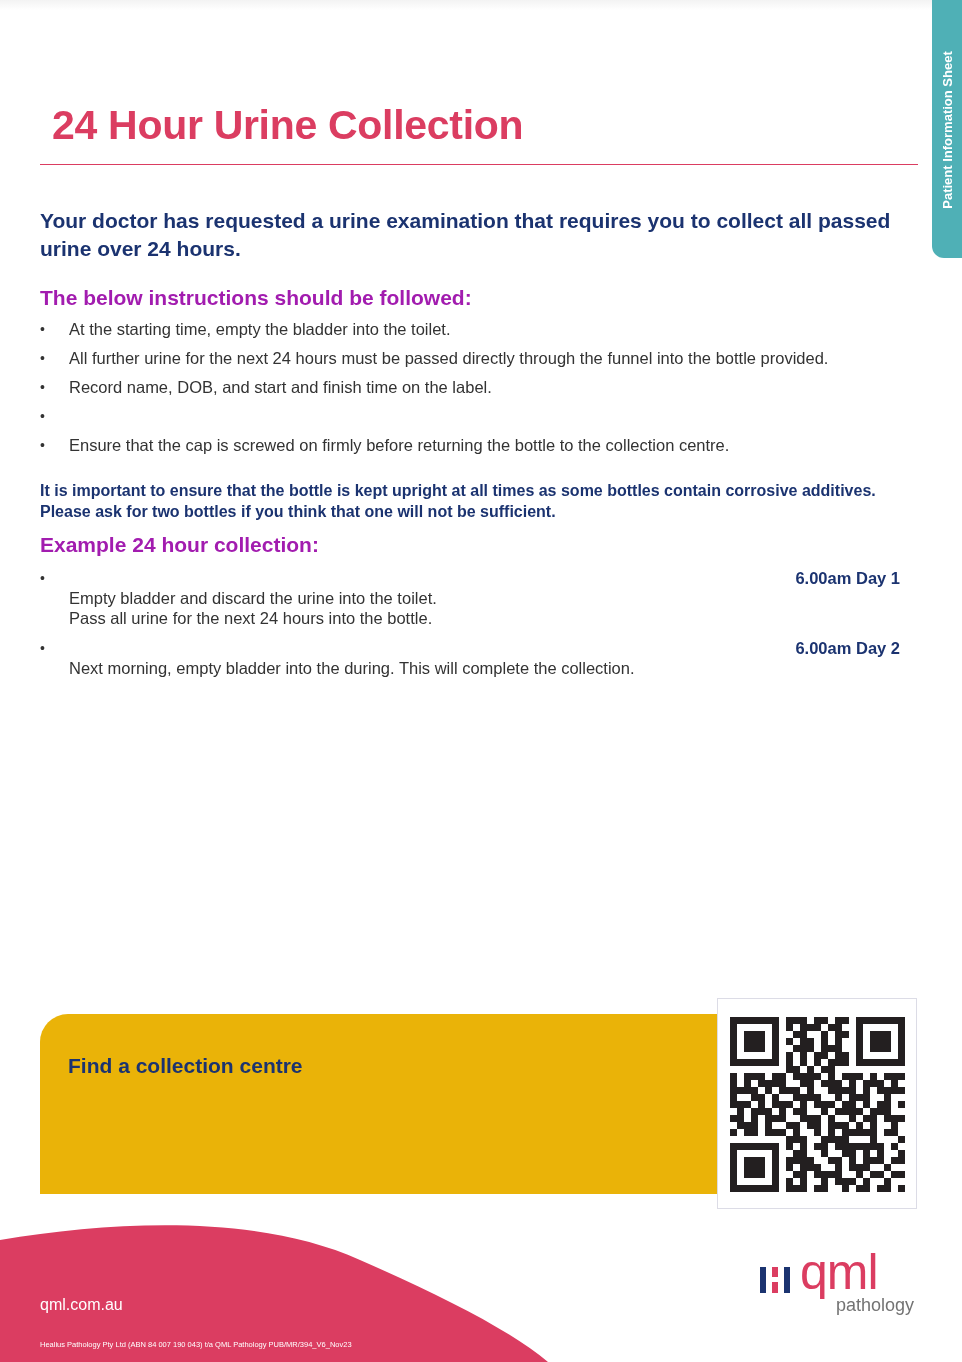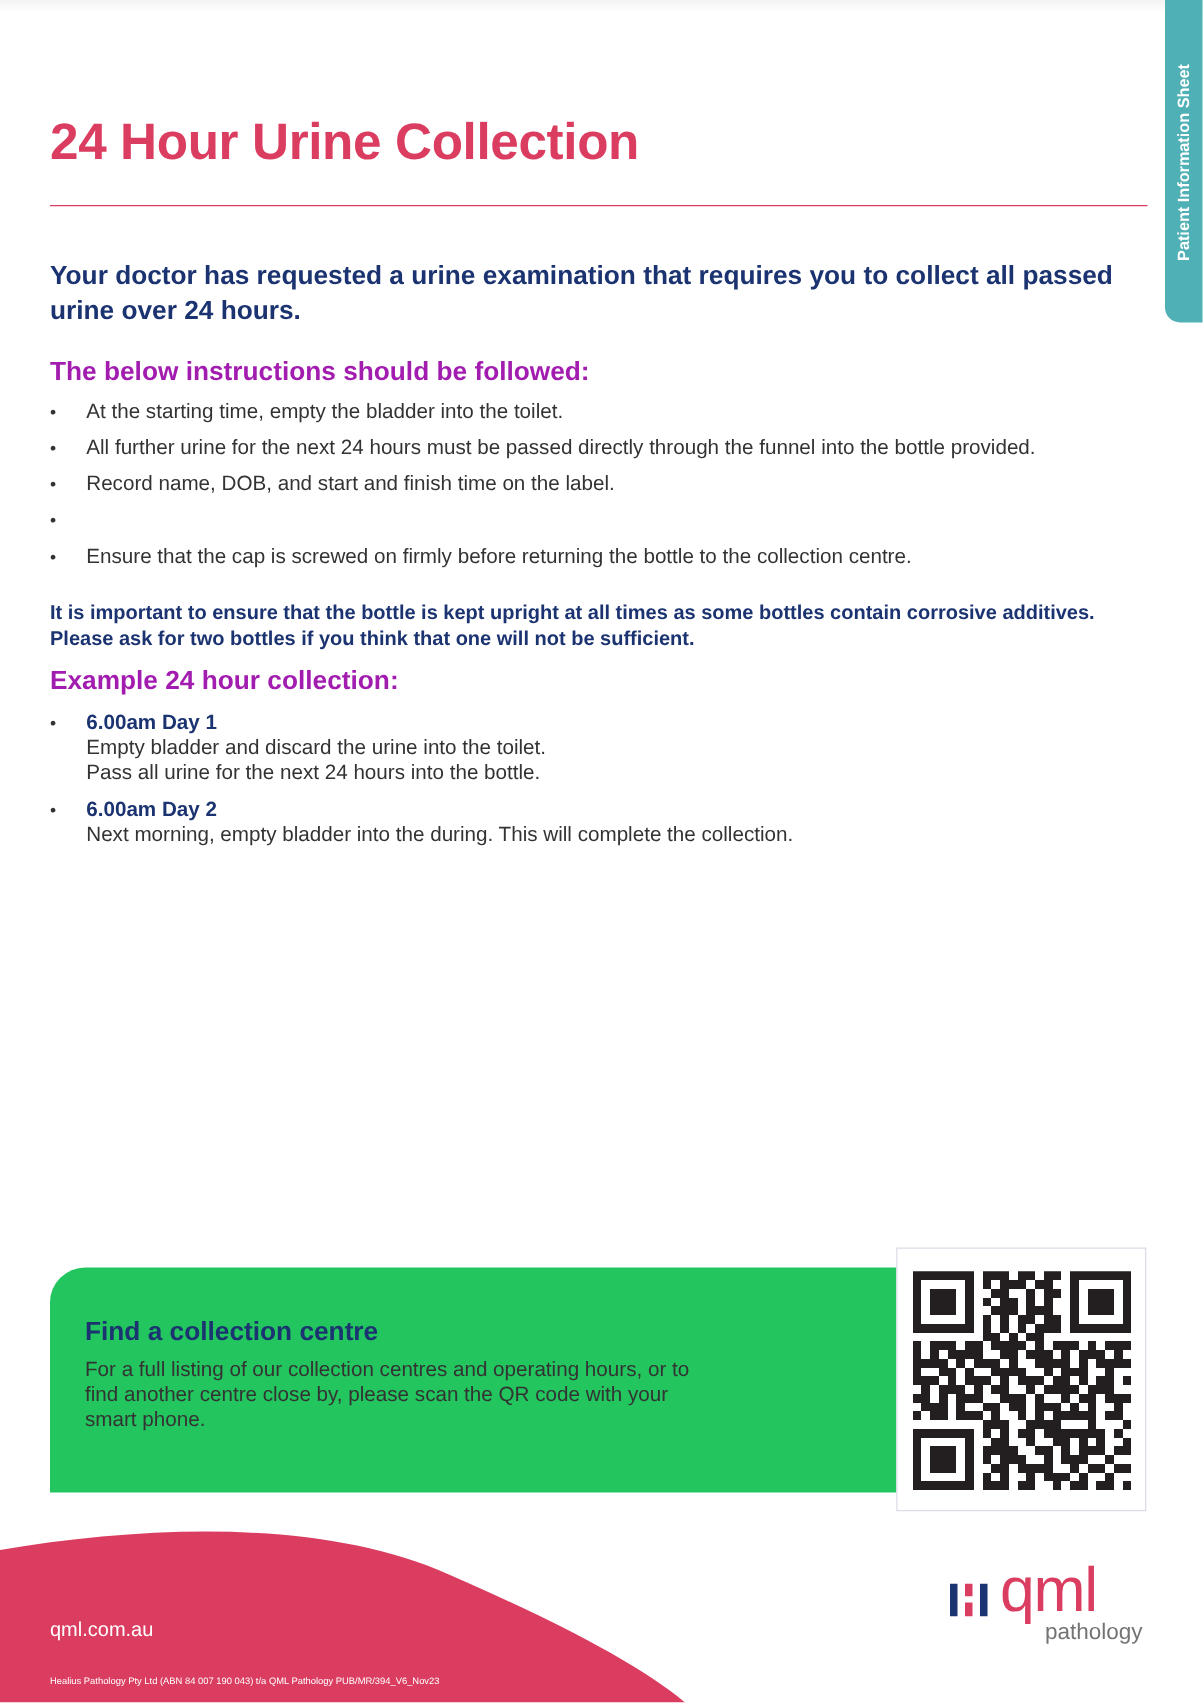--- a/index.html
+++ b/index.html
@@ -15,21 +15,21 @@
   .side-tab {
     position: absolute; left: 932px; top: 0; width: 30px; height: 258px;
     background: #4fb0b6; border-bottom-left-radius: 12px;
   }
   .side-tab span {
     position: absolute; left: 50%; top: 130px;
     transform: translate(-50%, -50%) rotate(-90deg);
     white-space: nowrap; color: #ffffff; font-weight: bold; font-size: 13px;
   }
   .title {
-    position: absolute; left: 40px; top: 90px; margin: 0;
+    position: absolute; left: 40px; top: 90px; margin: 12px;
     color: #db3d61; font-size: 41px; font-weight: bold; letter-spacing: -0.3px;
   }
   .rule {
     position: absolute; left: 40px; top: 164px; width: 878px; height: 1px;
     background: #db3d61;
   }
   .intro {
     position: absolute; left: 40px; top: 207px; width: 880px; margin: 0;
     color: #1b3370; font-size: 21px; font-weight: bold; line-height: 28px;
   }
@@ -51,26 +51,26 @@
   .warning {
     position: absolute; left: 40px; top: 480px; width: 880px; margin: 0;
     color: #1b3370; font-size: 16px; font-weight: bold; line-height: 21px;
   }
   ul.example {
     position: absolute; left: 40px; top: 568px; margin: 0; padding: 0;
     list-style: none; width: 860px;
   }
   ul.example li { position: relative; padding-left: 29px; margin-bottom: 10px; }
   ul.example .bullet { top: 2px; }
-  .ex-time { color: #1b3370; font-weight: bold; font-size: 16.5px; line-height: 20px; display: block; }
+  .ex-time { color: #1b3370; font-weight: bold; font-size: 16.5px; line-height: 20px; display: block; text-align: right; }
   .ex-line { color: #333333; font-size: 16.5px; line-height: 20px; display: block; }
 
   .find-box {
     position: absolute; left: 40px; top: 1014px; width: 700px; height: 180px;
-    background: #22c55e; border-top-left-radius: 28px;
+    background: #eab308; border-top-left-radius: 28px;
   }
   .find-title {
     position: absolute; left: 28px; top: 40px; margin: 0;
     color: #1b3370; font-size: 21px; font-weight: bold;
   }
   .find-text {
     position: absolute; left: 28px; top: 72px; width: 500px; margin: 0;
     color: #333333; font-size: 16.5px; line-height: 20px;
   }
   .qr-frame {
@@ -138,21 +138,20 @@
   </li>
   <li>
     <span class="bullet">•</span>
     <span class="ex-time">6.00am Day 2</span>
     <span class="ex-line">Next morning, empty bladder into the during. This will complete the collection.</span>
   </li>
 </ul>
 
 <div class="find-box">
   <h3 class="find-title">Find a collection centre</h3>
-  <p class="find-text">For a full listing of our collection centres and operating hours, or to find another centre close by, please scan the QR code with your smart phone.</p>
 </div>
 
 <div class="qr-frame">
   <svg width="175" height="175" viewBox="0 0 25 25" shape-rendering="crispEdges">
     <g fill="#231f20">
 
       <path d="M0 0h7v7H0z M1 1v5h5V1z" fill-rule="evenodd"></path>
       <rect x="2" y="2" width="3" height="3"></rect>
       <path d="M18 0h7v7h-7z M19 1v5h5V1z" fill-rule="evenodd"></path>
       <rect x="20" y="2" width="3" height="3"></rect>

